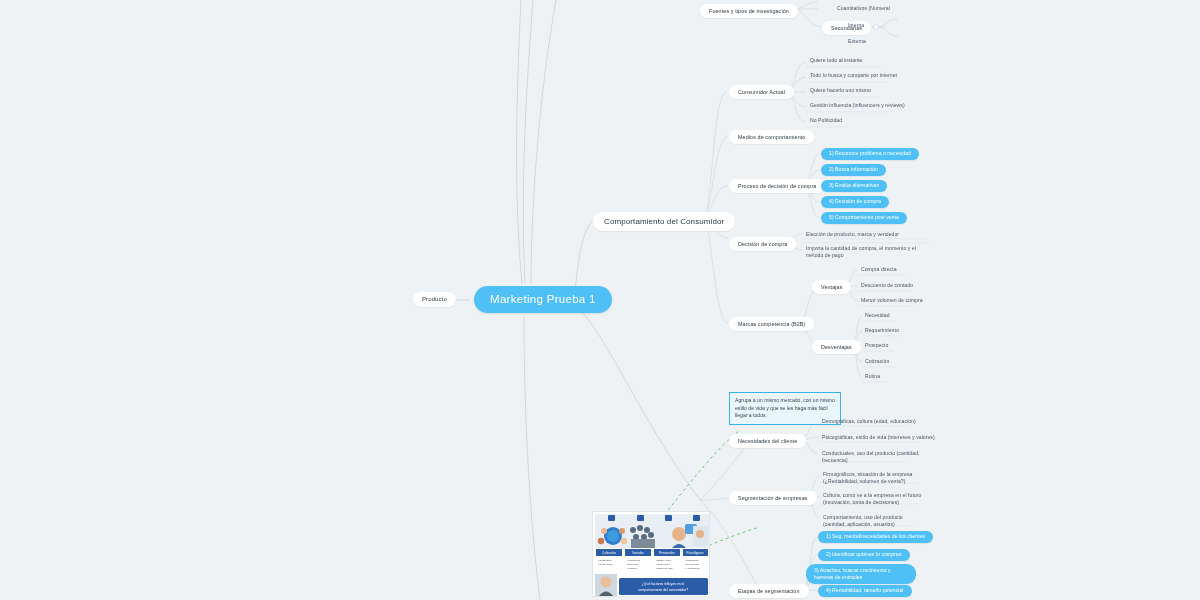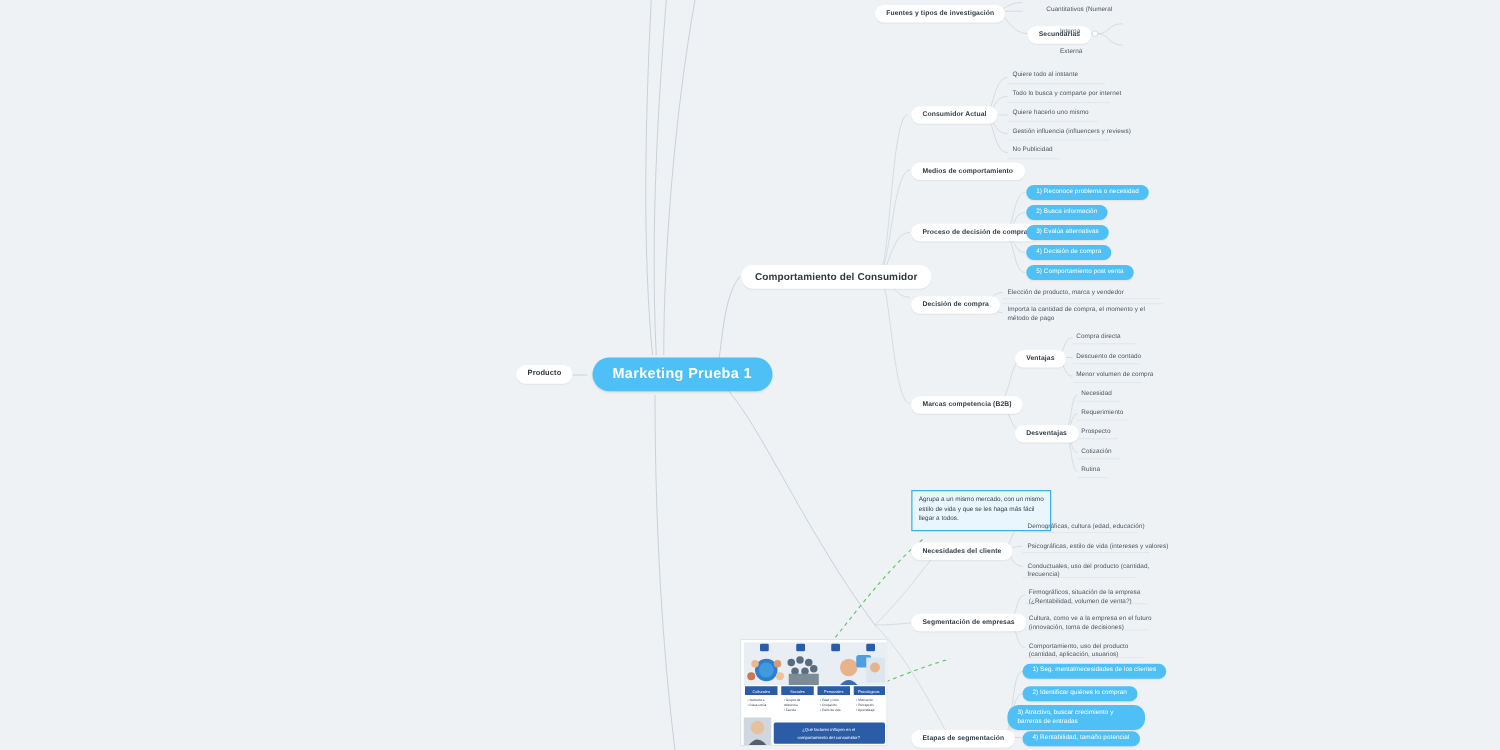--- a/index.html
+++ b/index.html
@@ -37,21 +37,20 @@
   }
   
   .cap {
     background: #ffffff;
     color: #2d3a42;
     border-radius: 11px;
     padding: 4px 9px;
     font-size: 5.4px;
     box-shadow: 0 1px 1px rgba(0,0,0,.05);
     letter-spacing: .1px;
-    font-weight: bold;
   }
   .cap.lg { font-size: 8px; padding: 5px 11px; border-radius: 13px; }
   .cap.md { font-size: 6px; }
   
   .leaf {
     color: #4a5560;
     font-size: 5.1px;
     padding: 2px 3px 2px 3px;
     letter-spacing: .05px;
   }
@@ -213,21 +212,21 @@
 
       <path d="M700 500 C 730 470, 745 445, 752 440" stroke="#ccd4da"></path>
       <path d="M700 500 C 720 500, 735 497, 750 497" stroke="#ccd4da"></path>
       <path d="M700 500 C 730 530, 750 575, 760 590" stroke="#ccd4da"></path>
     </g>
 
     <path d="M596 585 C 650 575, 700 545, 760 527" fill="none" stroke="#5cc46a" stroke-width="0.9" stroke-dasharray="3 3"></path>
     <path d="M598 583 C 640 560, 690 470, 740 430" fill="none" stroke="#5cc46a" stroke-width="0.9" stroke-dasharray="3 3"></path>
   </svg>
 
-  <div class="node root" style="left:474px; top:286px;font-weight:bold;">Marketing Prueba 1</div>
+  <div class="node root" style="left:474px; top:286px;">Marketing Prueba 1</div>
 
   <div class="node cap md" style="left:413px; top:292px;">Producto</div>
 
   <div class="node cap" style="left:700px; top:4px;">Fuentes y tipos de investigación</div>
   <div class="node leaf" style="left:834px; top:4px;">Cuantitativos (Numeral</div>
   <div class="node cap" style="left:822px; top:21px;">Secundarias</div>
   <div class="node leaf" style="left:845px; top:21px;">Interna</div>
   <div class="node leaf" style="left:845px; top:37px;">Externa</div>
 
   <div class="node cap lg" style="left:593px; top:212px;">Comportamiento del Consumidor</div>

